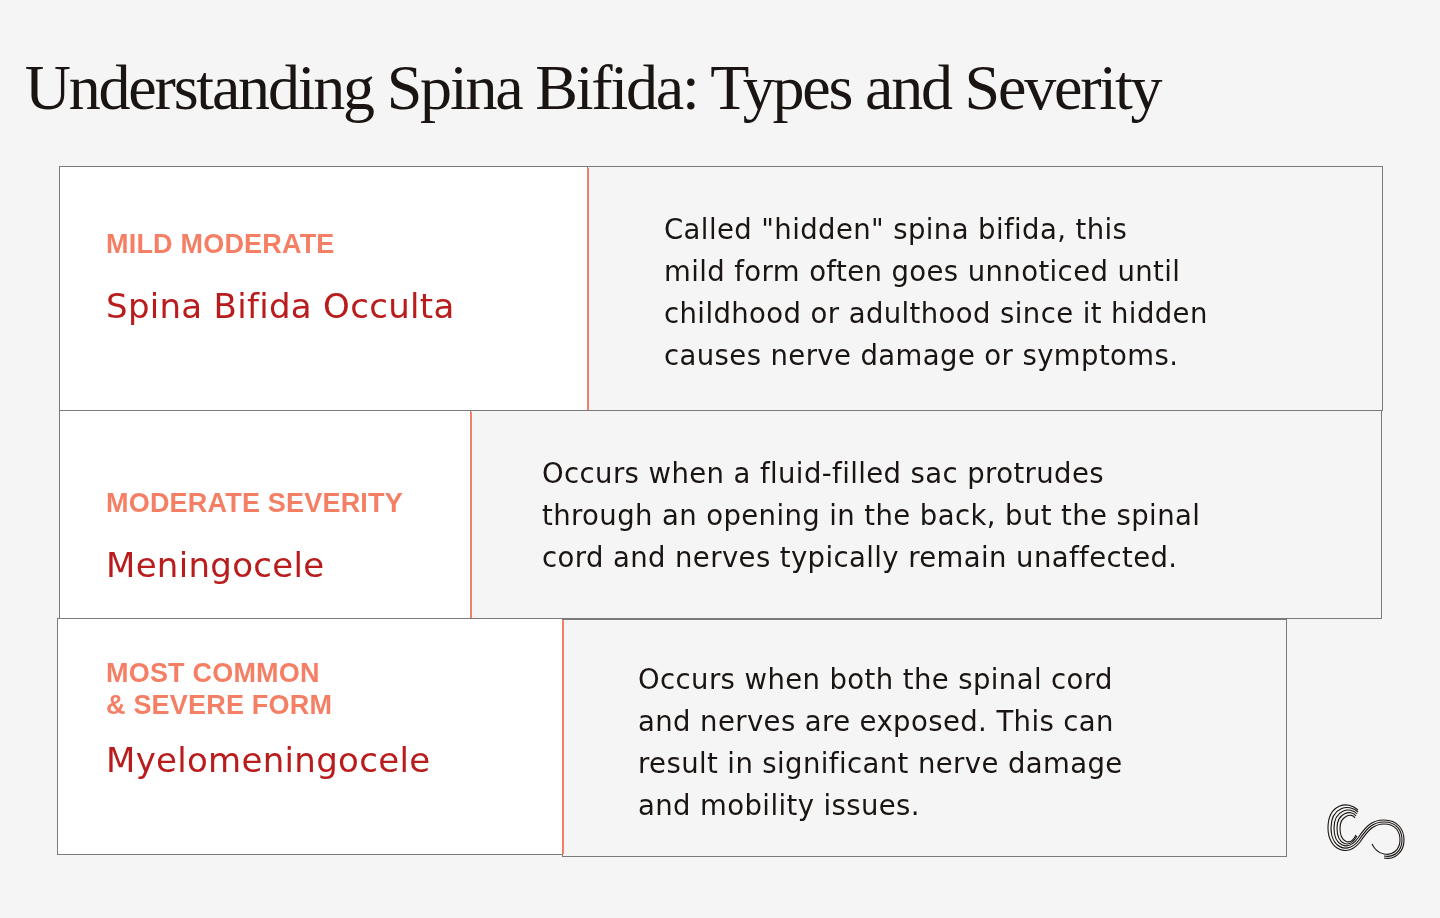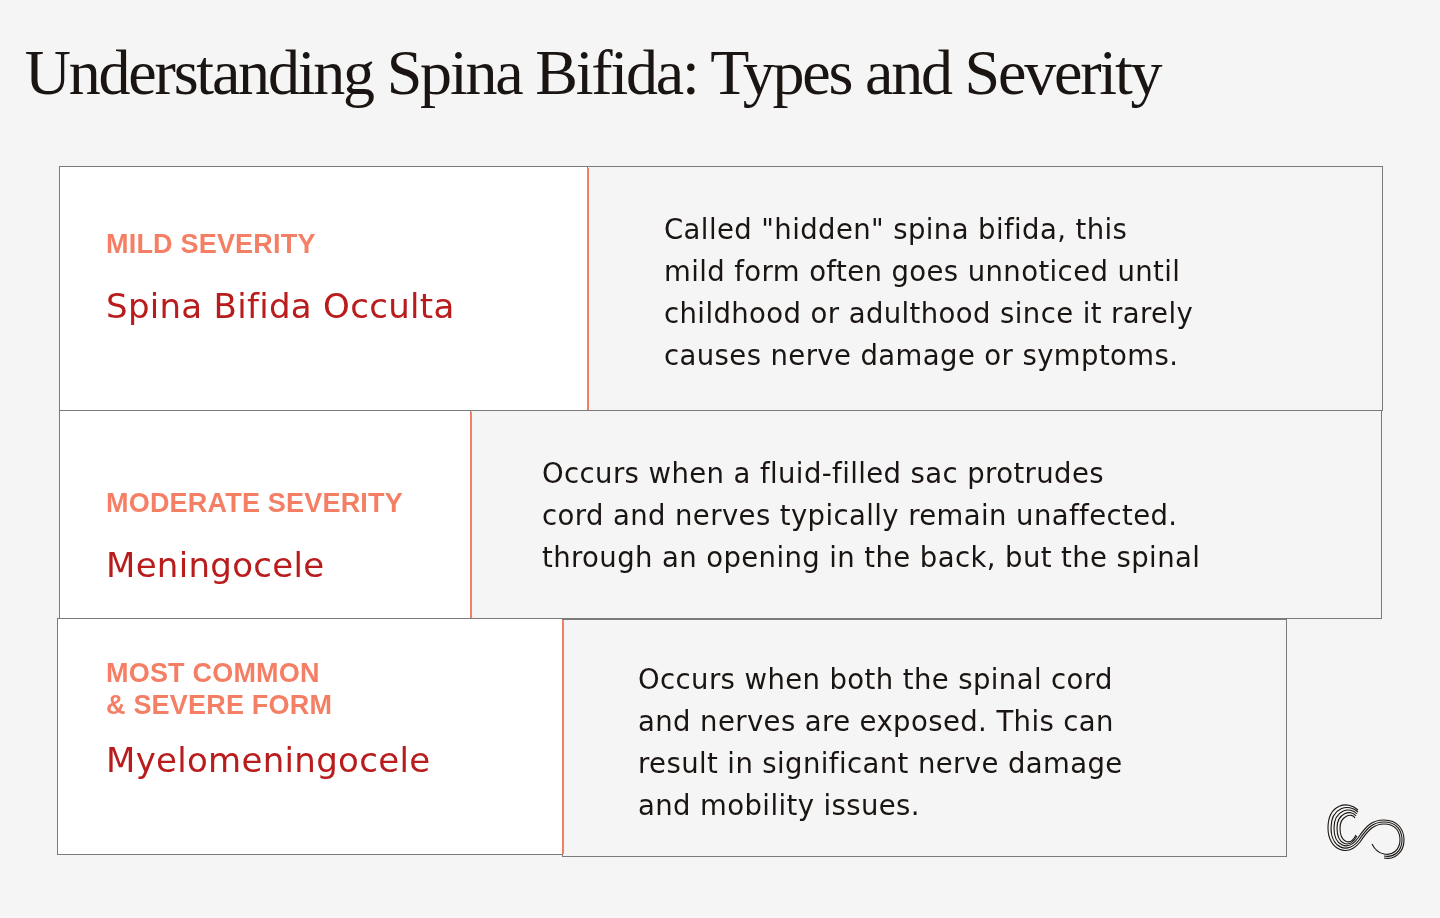--- a/index.html
+++ b/index.html
@@ -1,54 +1,54 @@
 <!DOCTYPE html>
 <html><head>
 <meta charset="utf-8">
 <style>
   html,body{margin:0;padding:0;}
   body{width:1440px;height:918px;background:#f5f5f5;position:relative;overflow:hidden;font-family:"DejaVu Sans","Liberation Sans",sans-serif;}
-  .title{position:absolute;left:0;width:1185px;top:37px;text-align:center;font-family:"Liberation Serif","DejaVu Serif",serif;font-size:64px;letter-spacing:-2.2px;color:#1a1512;line-height:72px;}
+  .title{position:absolute;left:0;width:1185px;top:52px;text-align:center;font-family:"Liberation Serif","DejaVu Serif",serif;font-size:64px;letter-spacing:-2.2px;color:#1a1512;line-height:72px;}
   .left{position:absolute;box-sizing:border-box;background:#fff;border:1.5px solid #7a7a7a;}
   .right{position:absolute;box-sizing:border-box;background:#f5f5f5;border:1.5px solid #7a7a7a;}
   .divider{position:absolute;width:2px;background:#f08068;}
   .label{position:absolute;color:#f47f64;font-family:"Liberation Sans",sans-serif;font-weight:bold;font-size:27px;line-height:32px;letter-spacing:0.2px;}
   .name{position:absolute;color:#b91c1c;font-family:"DejaVu Sans",sans-serif;font-size:34px;line-height:46px;letter-spacing:0.3px;}
   .desc{position:absolute;color:#1a1512;font-family:"DejaVu Sans",sans-serif;font-size:27.5px;line-height:42px;letter-spacing:0.4px;}
   .logo{position:absolute;left:1322px;top:798px;width:84px;height:64px;}
 </style>
 </head>
 <body>
 
 <h1 class="title" style="margin:0;font-weight:normal;">Understanding Spina Bifida: Types and Severity</h1>
 
 <div>
   <div class="left" style="left:59px;top:166px;width:530px;height:245px;"></div>
   <div class="right" style="left:587px;top:166px;width:796px;height:245px;"></div>
   <div class="divider" style="left:587px;top:168px;height:242px;"></div>
-  <div class="label" style="left:106px;top:228px;">MILD SEVERITY</div>
+  <div class="label" style="left:106px;top:228px;">MILD MODERATE</div>
   <div class="name" style="left:106px;top:283px;">Spina Bifida Occulta</div>
   <div class="desc" style="left:664px;top:208px;">
     <div>Called "hidden" spina bifida, this</div>
     <div>mild form often goes unnoticed until</div>
-    <div>childhood or adulthood since it rarely</div>
+    <div>childhood or adulthood since it hidden</div>
     <div>causes nerve damage or symptoms.</div>
   </div>
 </div>
 
 <div>
   <div class="left" style="left:59px;top:410px;width:413px;height:209px;"></div>
   <div class="right" style="left:470px;top:410px;width:912px;height:209px;"></div>
   <div class="divider" style="left:470px;top:412px;height:206px;"></div>
   <div class="label" style="left:106px;top:463px;margin-top:24px;">MODERATE SEVERITY</div>
   <div class="name" style="left:106px;top:542px;">Meningocele</div>
   <div class="desc" style="left:542px;top:452px;">
     <div>Occurs when a fluid-filled sac protrudes</div>
+    <div>through an opening in the back, but the spinal</div>
     <div>cord and nerves typically remain unaffected.</div>
-    <div>through an opening in the back, but the spinal</div>
   </div>
 </div>
 
 <div>
   <div class="left" style="left:57px;top:618px;width:508px;height:237px;"></div>
   <div class="right" style="left:562px;top:619px;width:725px;height:238px;"></div>
   <div class="divider" style="left:562px;top:620px;height:234px;"></div>
   <div class="label" style="left:106px;top:657px;">
     <div>MOST COMMON</div>
     <div>&amp; SEVERE FORM</div>

